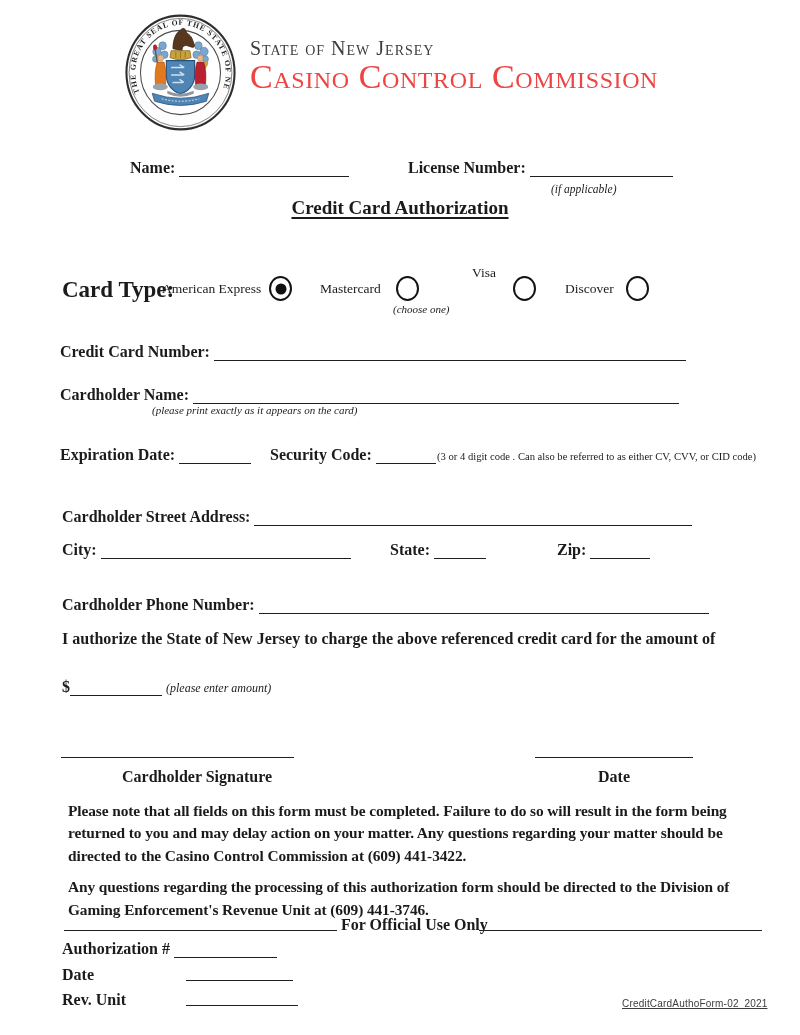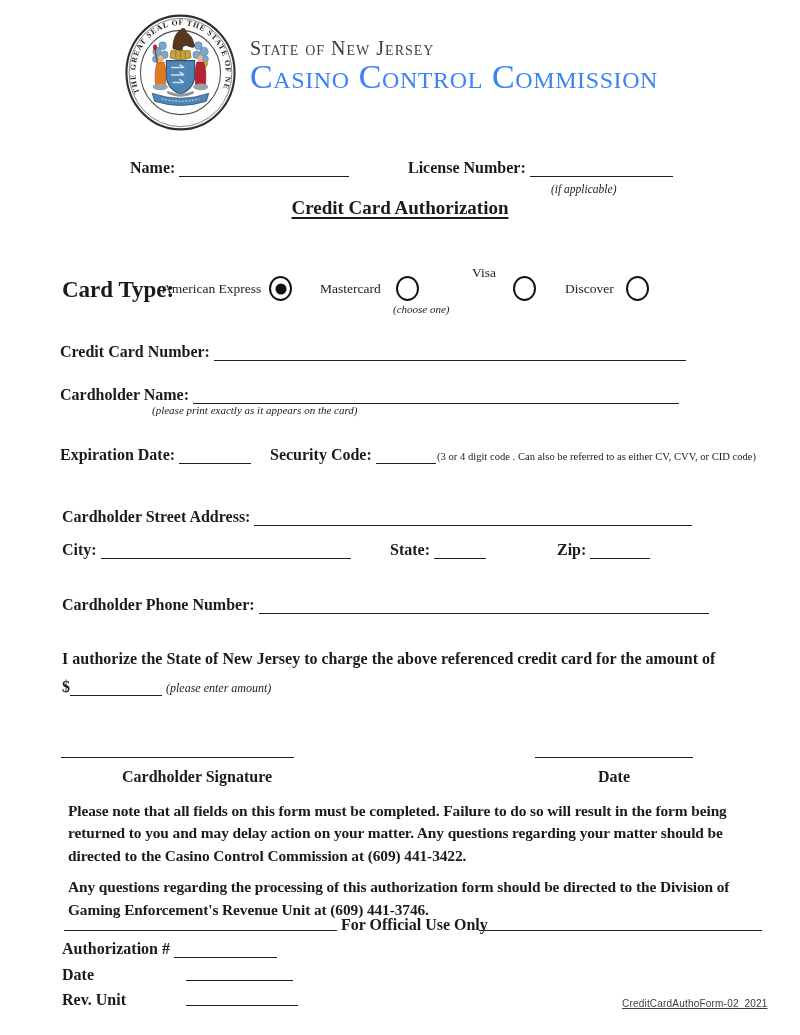--- a/index.html
+++ b/index.html
@@ -16,21 +16,21 @@
   .blank {
     display:inline-block; height:14px;
     border-bottom:1.4px solid #1f1f1f; vertical-align:-4px;
   }
   .line { position:absolute; height:0; border-bottom:1.4px solid #1f1f1f; }
 
   
   .header { top:13px; left:124px; display:flex; }
   .agency { margin-left:13px; margin-top:24px; font-variant:small-caps; }
   .agency-1 { font-size:20px; letter-spacing:1px; color:#3d3d3d; line-height:1.1; }
-  .agency-2 { font-size:34px; letter-spacing:0.6px; color:#3b82f6; line-height:1.06; }
+  .agency-2 { font-size:34px; letter-spacing:0.6px; color:#ef4444; line-height:1.06; }
 
   
   .doc-title {
     top:197px; left:0; width:100%; text-align:center;
     font-size:19px; font-weight:bold;
     text-decoration:underline; text-decoration-thickness:1.5px; text-underline-offset:3px;
   }
 
   
   .radio {
@@ -186,21 +186,21 @@
   <div class="abs" style="top:541px; left:557px;">
     <span class="lbl">Zip:</span>
     <span class="blank" style="width:60px;"></span>
   </div>
 
   <div class="abs" style="top:596px; left:62px;">
     <span class="lbl">Cardholder Phone Number:</span>
     <span class="blank" style="width:450px;"></span>
   </div>
 
-  <div class="abs b" style="top:650px; left:62px; font-size:16px; white-space:nowrap;">I authorize the State of New Jersey to charge the above referenced credit card for the amount of</div>
+  <div class="abs b" style="top:630px; left:62px; font-size:16px; white-space:nowrap;">I authorize the State of New Jersey to charge the above referenced credit card for the amount of</div>
   <div class="abs" style="top:678px; left:62px;">
     <span class="lbl">$</span><span class="blank" style="width:92px;"></span>
     <span class="it" style="font-size:12px;">(please enter amount)</span>
   </div>
 
   <div class="line" style="top:757px; left:61px; width:233px;"></div>
   <div class="line" style="top:757px; left:535px; width:158px;"></div>
   <div class="abs lbl" style="top:768px; left:122px;">Cardholder Signature</div>
   <div class="abs lbl" style="top:768px; left:598px;">Date</div>
 

